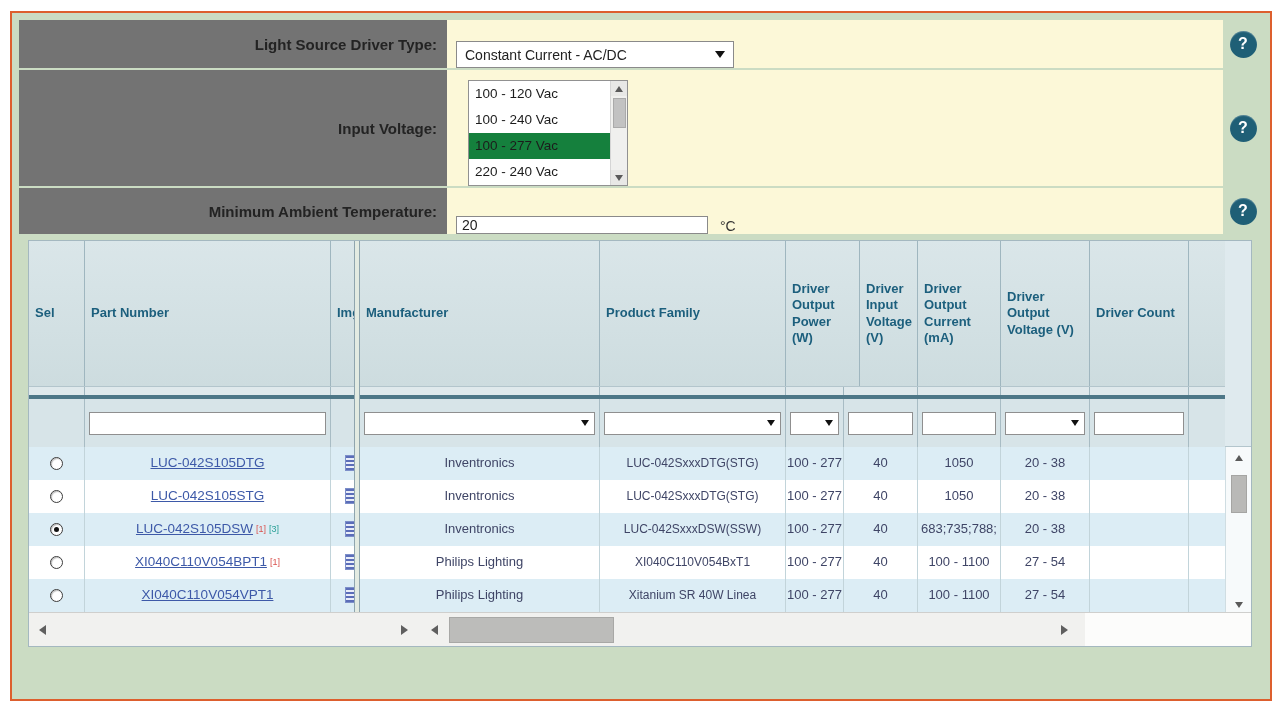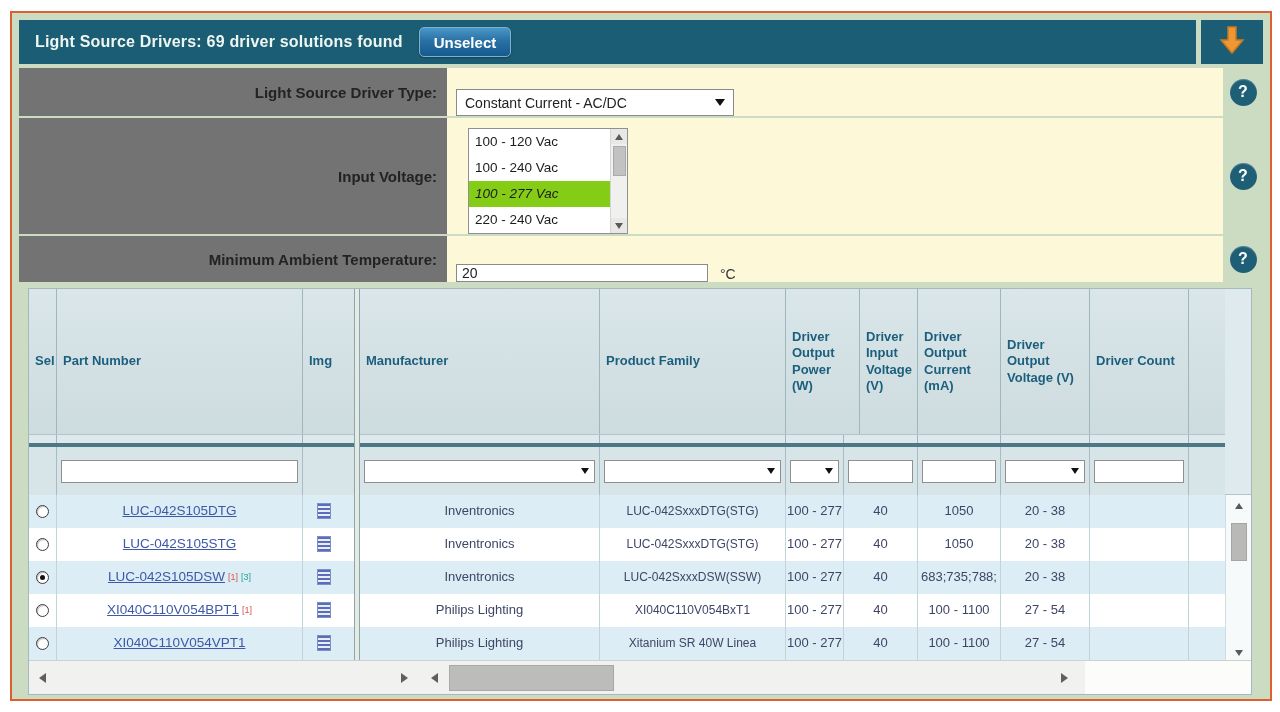--- a/index.html
+++ b/index.html
@@ -29,21 +29,21 @@
                  cursor:pointer; box-shadow:inset 0 1px 1px rgba(255,255,255,.25); }
 
   .fake-select { background:#ffffff; border:1px solid #8a8a8a; height:27px; display:flex; align-items:center;
                  font-size:14px; color:#222; padding:0 8px; cursor:pointer; }
   .fake-select .caret { margin-left:auto; }
   .caret { width:0; height:0; border-left:5px solid transparent; border-right:5px solid transparent; border-top:7px solid #111; }
 
   .listbox { width:160px; height:106px; background:#fff; border:1px solid #919191; display:flex;margin-left:12px; }
   .lb-options { flex:1; overflow:hidden; }
   .lb-opt { height:26px; line-height:26px; padding-left:6px; font-size:13.5px; color:#1c1c1c; white-space:nowrap; cursor:pointer; }
-  .lb-opt.sel { background:#84cc16;font-style:italic; }
+  .lb-opt.sel { background:#15803d; }
   .lb-scroll { width:17px; background:#f0f0ee; border-left:1px solid #d5d5d5; display:flex; flex-direction:column; align-items:center; }
   .lb-scroll .btn { height:15px; width:100%; display:flex; align-items:center; justify-content:center; background:#e8e8e6; }
   .lb-scroll .thumb { width:13px; height:30px; background:#c2c2c2; border:1px solid #aaa; margin-top:2px; }
   .lb-scroll .spacer { flex:1; }
 
   .temp-input { width:252px; height:18px; border:1px solid #8a8a8a; font-family:"Liberation Sans",sans-serif;
                 font-size:14px; color:#222; padding-left:5px; }
   .unit { margin-left:12px; font-size:14px; color:#333; }
 
   
@@ -66,21 +66,21 @@
   .sep-cells { height:8px; display:flex; background:#dfe9ec; }
   .sep-cells .scell { border-right:1px solid #9fb6bf; }
   .sep-line { height:4px; background:#4d7787; }
   .filter-band { height:48px; display:flex; align-items:center; background:#d7e4e8; }
   .fcell { height:100%; display:flex; align-items:center; justify-content:center; border-right:1px solid #a8bcc4; padding:0 4px; }
   .gfilter-input { width:100%; height:23px; border:1px solid #8f8f8f; font-family:"Liberation Sans",sans-serif; font-size:13px; padding:0 3px; }
   .gfilter-select { width:100%; height:23px; background:#fff; border:1px solid #8f8f8f; display:flex; align-items:center; padding:0 5px; cursor:pointer; }
   .gfilter-select .caret { margin-left:auto; border-left:4.5px solid transparent; border-right:4.5px solid transparent; border-top:6px solid #111; }
 
   
-  .c-sel{width:28px;flex:none;} .c-pn{width:246px;flex:none;} .c-img{width:41px;flex:none;}
+  .c-sel{width:56px;flex:none;} .c-pn{width:246px;flex:none;} .c-img{width:41px;flex:none;}
   .c-mfr{width:240px;flex:none;} .c-pf{width:186px;flex:none;} .c-div{width:58px;flex:none;}
   .c-dop{width:74px;flex:none;} .c-doc{width:83px;flex:none;} .c-dov{width:89px;flex:none;}
   .c-dc{width:99px;flex:none;} .c-fill{flex:1;border-right:none !important;}
 
   .rows { height:165px; overflow:hidden; }
   .trow { display:flex; height:33px; }
   .trow.odd  { background:#dcedf5; }
   .trow.even { background:#ffffff; }
   .tcell { height:33px; line-height:32px; text-align:center; font-size:13px; color:#3f4566;
            border-right:1px solid #c2d4da; overflow:hidden; white-space:nowrap; }
@@ -107,33 +107,20 @@
   .hscroll-band { position:relative; height:34px; background:#f1f1ef; border-top:1px solid #cfcfcd; }
   .hb { position:absolute; top:12px; }
   .hthumb { position:absolute; left:420px; top:4px; width:165px; height:26px; background:#bcbcba; border:1px solid #a8a8a6; }
   .white-fill { position:absolute; right:0; top:0; bottom:0; width:166px; background:#fcfcfb; }
 </style>
 </head>
 <body>
 
 <div class="frame">
 
-  <div class="titlebar-row">
-    <div class="titlebar">
-      <span class="title">Light Source Drivers: 69 driver solutions found</span>
-      <button class="unselect">Unselect</button>
-    </div>
-    <div class="collapse-cell">
-      <span>
-        <svg width="26" height="30" viewBox="0 0 26 30">
-          <path d="M9 2 h8 v13 h7 L13 28 2 15 h7 z" fill="#ef9635" stroke="#c97a1e" stroke-width="1.5"></path>
-        </svg>
-      </span>
-    </div>
-  </div>
 
   <div class="filter-row" style="height:48px">
     <div class="f-label">Light Source Driver Type:</div>
     <div class="f-value">
       <div class="fake-select" style="width:278px">
         <span>Constant Current - AC/DC</span>
         <span class="caret"></span>
       </div>
     </div>
     <div class="f-help">

